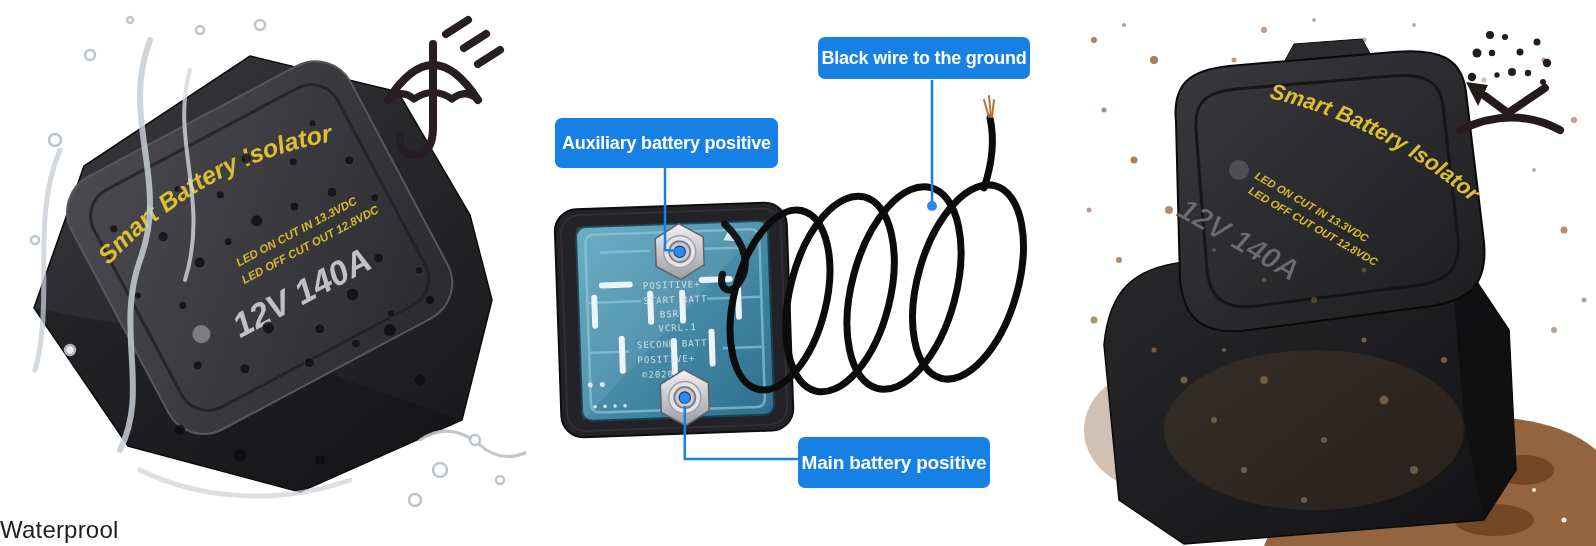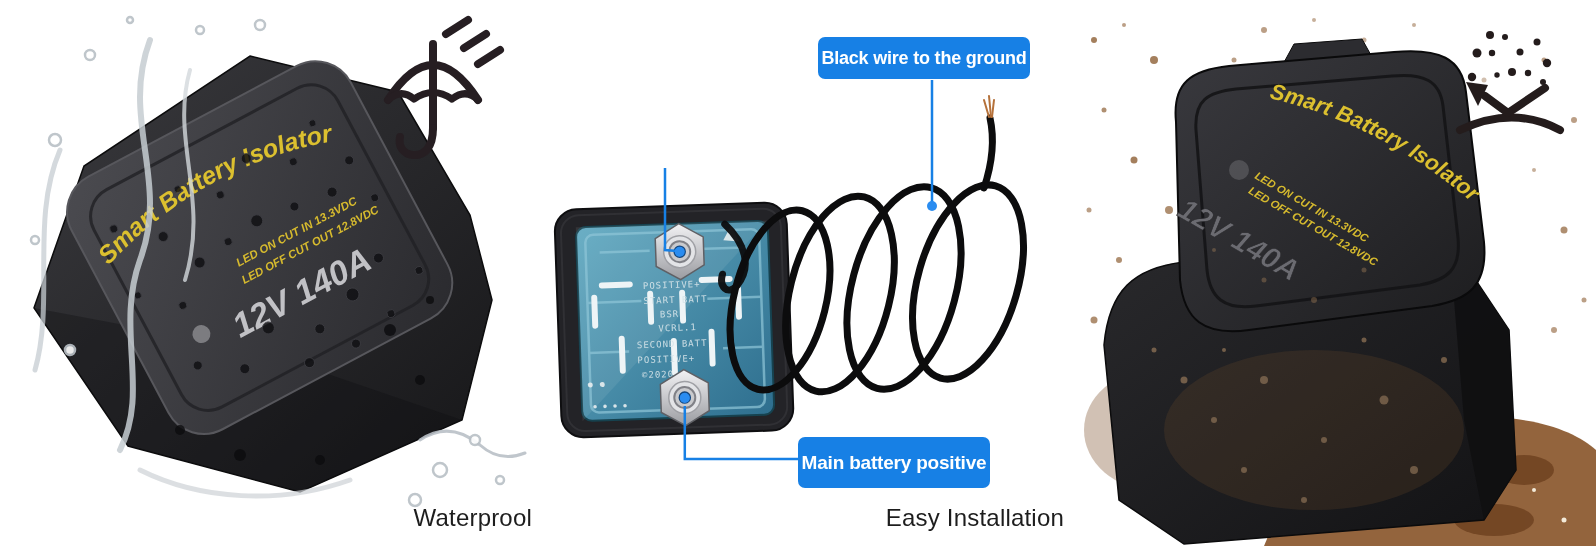--- a/index.html
+++ b/index.html
@@ -1,20 +1,20 @@
 <!DOCTYPE html>
 <html><head>
 <meta charset="utf-8">
 <style>
   html,body{margin:0;padding:0;background:#ffffff;}
   .page{position:relative;width:1596px;height:546px;background:#ffffff;display:flex;overflow:hidden;
         font-family:"Liberation Sans",sans-serif;}
   .panel{position:relative;width:532px;height:546px;background:#ffffff;flex:0 0 auto;}
   .panel svg{position:absolute;left:0;top:0;}
-  .caption{position:absolute;left:0;right:0;top:504px;text-align:right;font-size:24px;
+  .caption{position:absolute;left:0;right:0;top:516px;text-align:left;font-size:24px;
            color:#1d1d1d;letter-spacing:.2px;}
   .callout{position:absolute;background:#1780e5;color:#ffffff;font-weight:bold;font-size:18px;
            letter-spacing:-0.2px;border-radius:7px;display:flex;align-items:center;justify-content:center;
            text-align:right;line-height:1.05;}
   .co-ground{left:286px;top:37px;width:212px;height:42px;}
   .co-aux{left:23px;top:118px;width:223px;height:50px;}
   .co-main{left:266px;top:437px;width:192px;height:51px;font-size:19px;}
   text{font-family:"Liberation Sans",sans-serif;}
   .pcb-txt{font-family:"DejaVu Sans Mono",monospace;fill:#d6e4e9;font-size:9px;letter-spacing:1px;opacity:.92;}
   .lid-title{font-weight:bold;font-style:italic;fill:#dcc02f;}
@@ -219,22 +219,22 @@
         <path d="M400,80 L400,203"></path>
         <polyline points="133,168 133,250 145,251"></polyline>
         <polyline points="152.8,406 152.8,459 266,459"></polyline>
       </g>
       <circle cx="400" cy="206" r="5" fill="#2a8cf0"></circle>
       <circle cx="147.7" cy="251.7" r="5" fill="#2a8cf0"></circle>
       <circle cx="152.8" cy="398" r="5" fill="#2a8cf0"></circle>
     </svg>
 
     <div class="callout co-ground">Black wire to the ground</div>
+    <div class="callout co-aux">Auxiliary battery positive</div>
     <div class="callout co-main">Main battery positive</div>
-    <div class="caption">Easy Installation</div>
   </section>
 
   <section class="panel">
     <svg width="532" height="546" viewBox="0 0 532 546">
       <defs>
         <linearGradient id="baseG3" x1="0" y1="0" x2="1" y2="1">
           <stop offset="0" stop-color="#29292c"></stop>
             <stop offset="1" stop-color="#121214"></stop>
         </linearGradient>
         <linearGradient id="lidG3" x1="0" y1="0" x2="1" y2="1">

